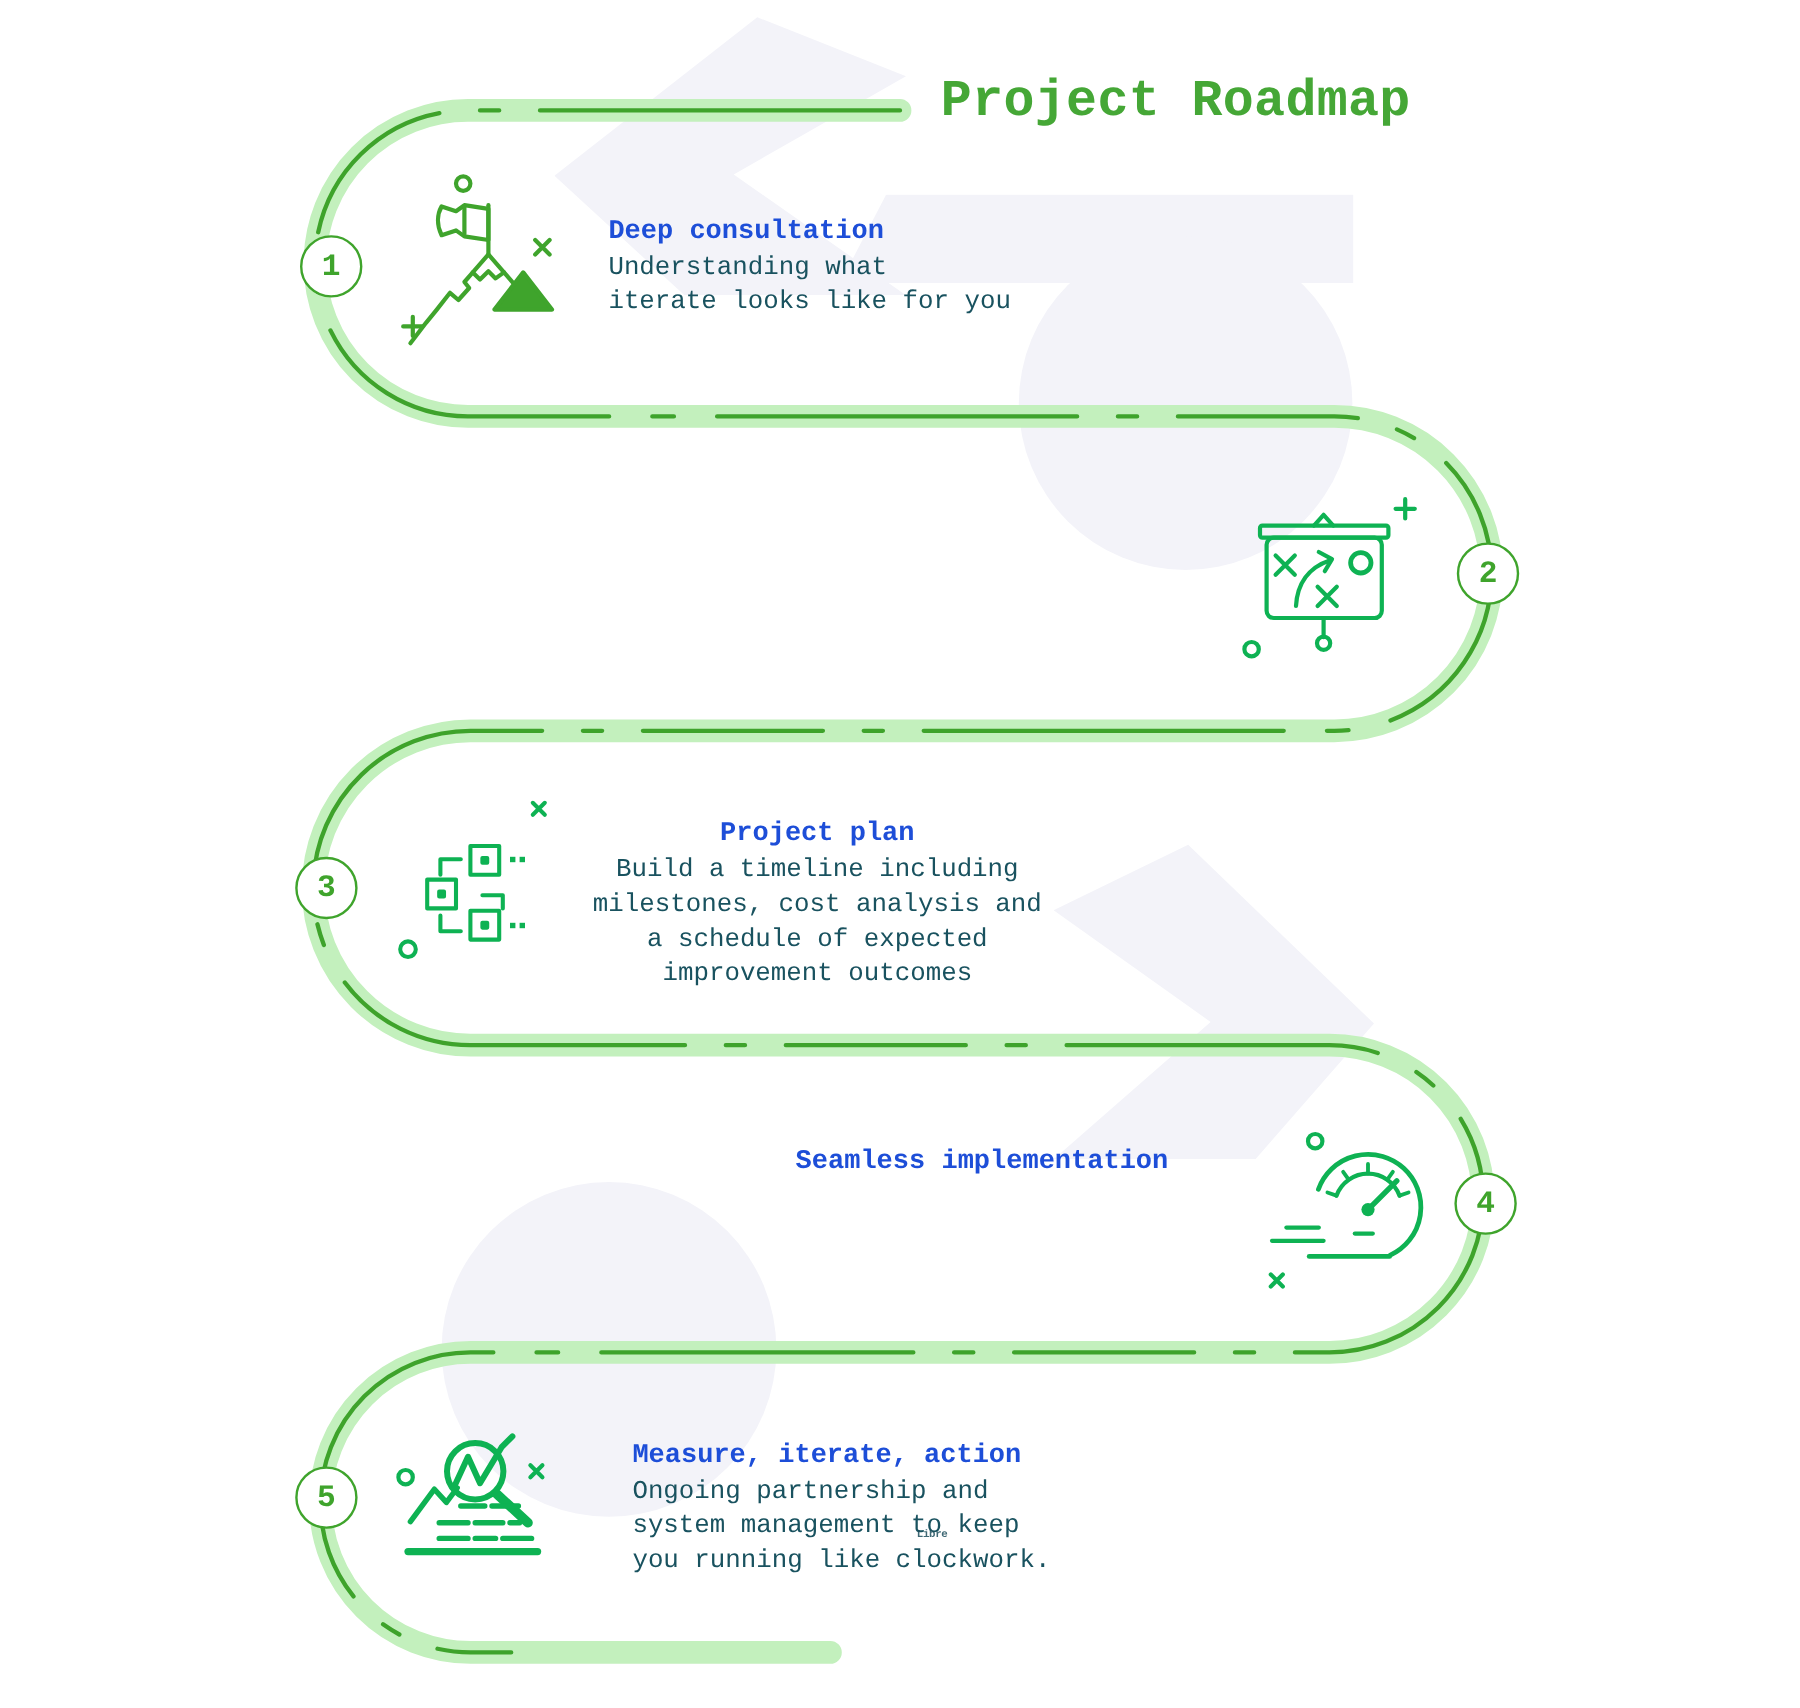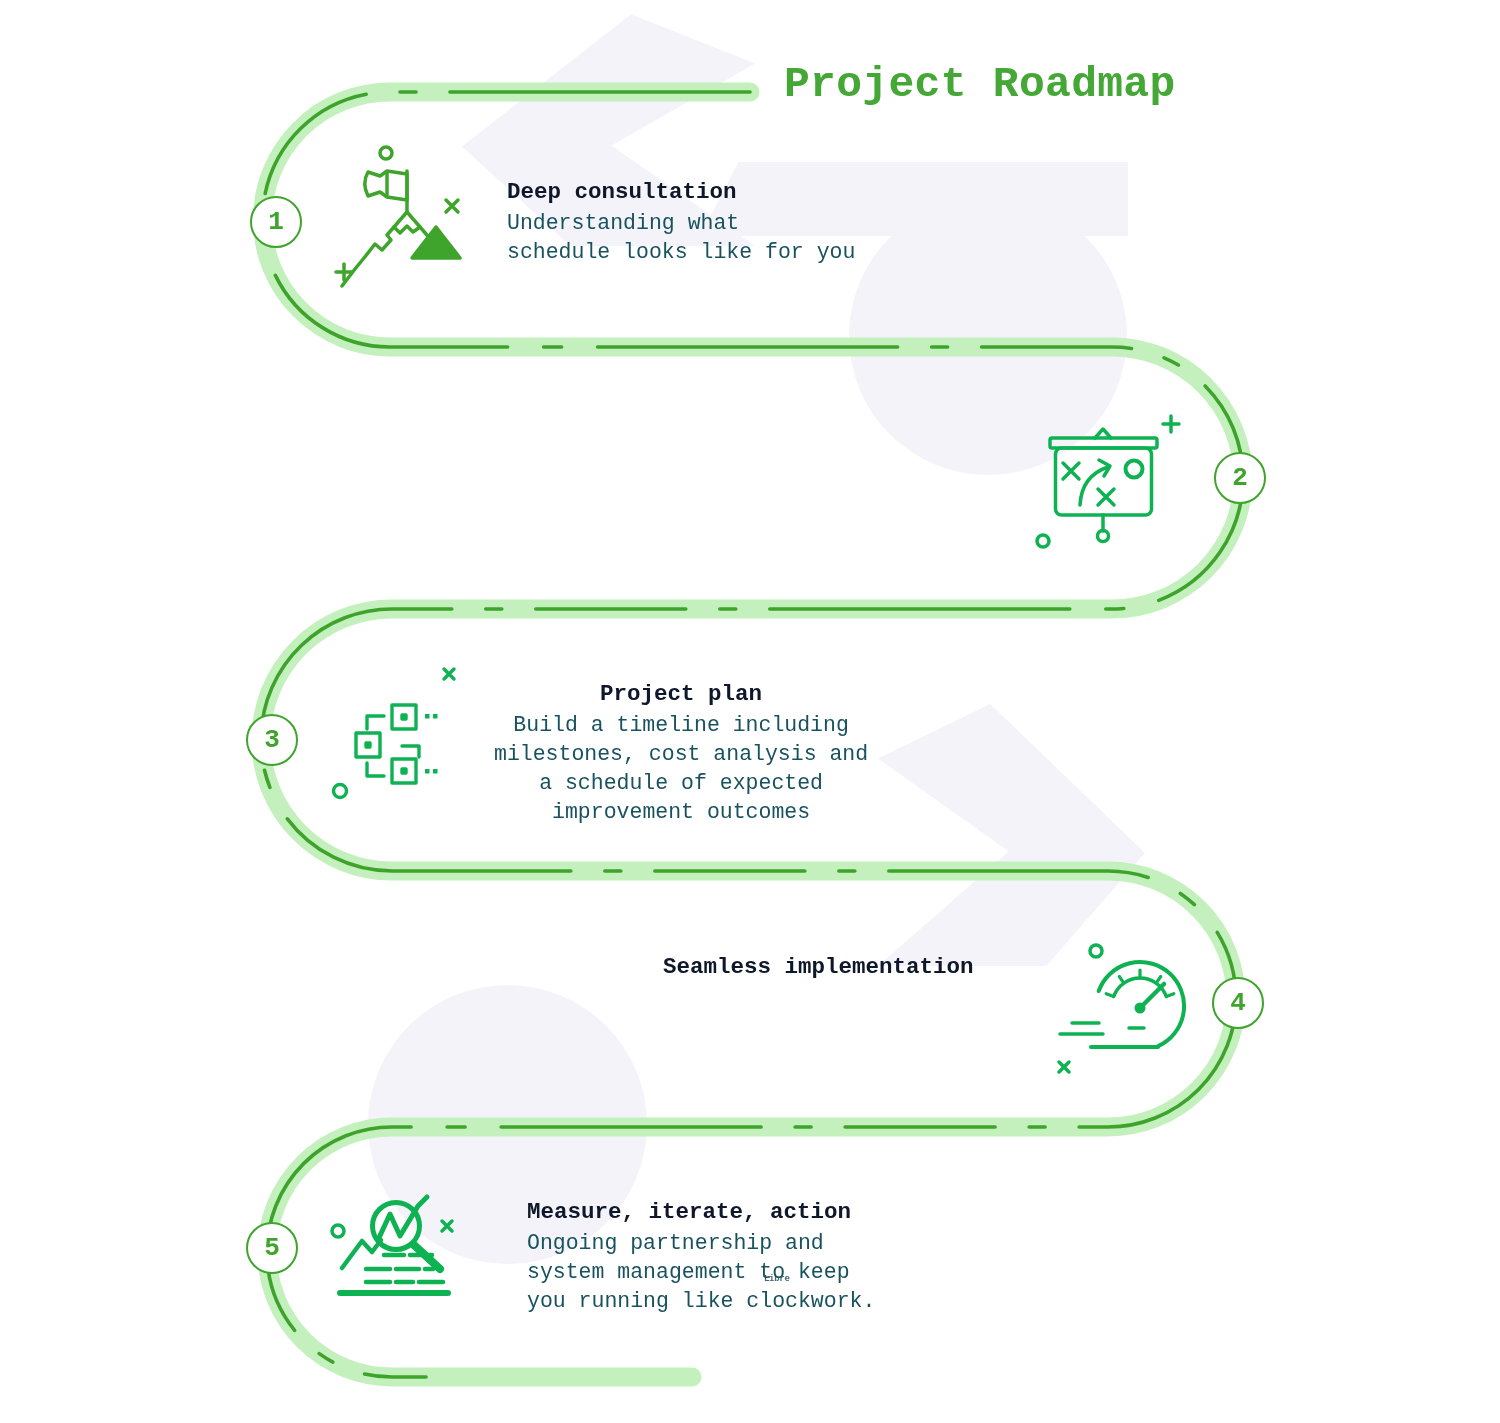--- a/index.html
+++ b/index.html
@@ -7,21 +7,21 @@
     position:relative;width:1500px;height:1423px;background:#ffffff;overflow:hidden;
     font-family:Liberation Mono, monospace;
   }
   .pale{position:absolute;background:#f3f3f9;}
   .pale.circle{border-radius:50%;}
   #page-title{
     position:absolute;left:784px;top:60px;font-size:43px;font-weight:bold;
     color:#45a736;letter-spacing:.3px;
   }
   .step-text{position:absolute;color:#19525f;}
-  .step-heading{font-size:22.5px;font-weight:bold;margin:0 0 4px 0;color:#0f172a;}
+  .step-heading{font-size:22.5px;font-weight:bold;margin:0 0 4px 0;color:#1d4ed8;}
   .step-desc{font-size:21.5px;line-height:29px;white-space:pre-line;margin:0;}
   .num-circle{
     position:absolute;width:52px;height:52px;border-radius:50%;background:#ffffff;
     border:2.5px solid #3fa42c;box-sizing:border-box;display:flex;align-items:center;
     justify-content:center;font-size:26px;font-weight:bold;color:#3fa42c;
   }
   .watermark{
     position:absolute;left:764px;top:1274px;font-size:9px;font-weight:bold;
     color:#1d4e5c;opacity:.85;letter-spacing:-0.3px;
   }
@@ -134,21 +134,21 @@
   <div class="num-circle" style="left:1212px;top:977px;">
       <span>4</span>
     </div>
   <div class="num-circle" style="left:246px;top:1222px;">
       <span>5</span>
     </div>
 
   <div class="step-text" style="left:507px;top:179px;">
     <p class="step-heading">Deep consultation</p>
     <p class="step-desc">Understanding what
-schedule looks like for you</p>
+iterate looks like for you</p>
   </div>
   <div class="step-text" style="left:494px;top:681px;text-align:center;">
     <p class="step-heading">Project plan</p>
     <p class="step-desc">Build a timeline including
 milestones, cost analysis and
 a schedule of expected
 improvement outcomes</p>
   </div>
   <div class="step-text" style="left:663px;top:954px;">
     <p class="step-heading">Seamless implementation</p>

